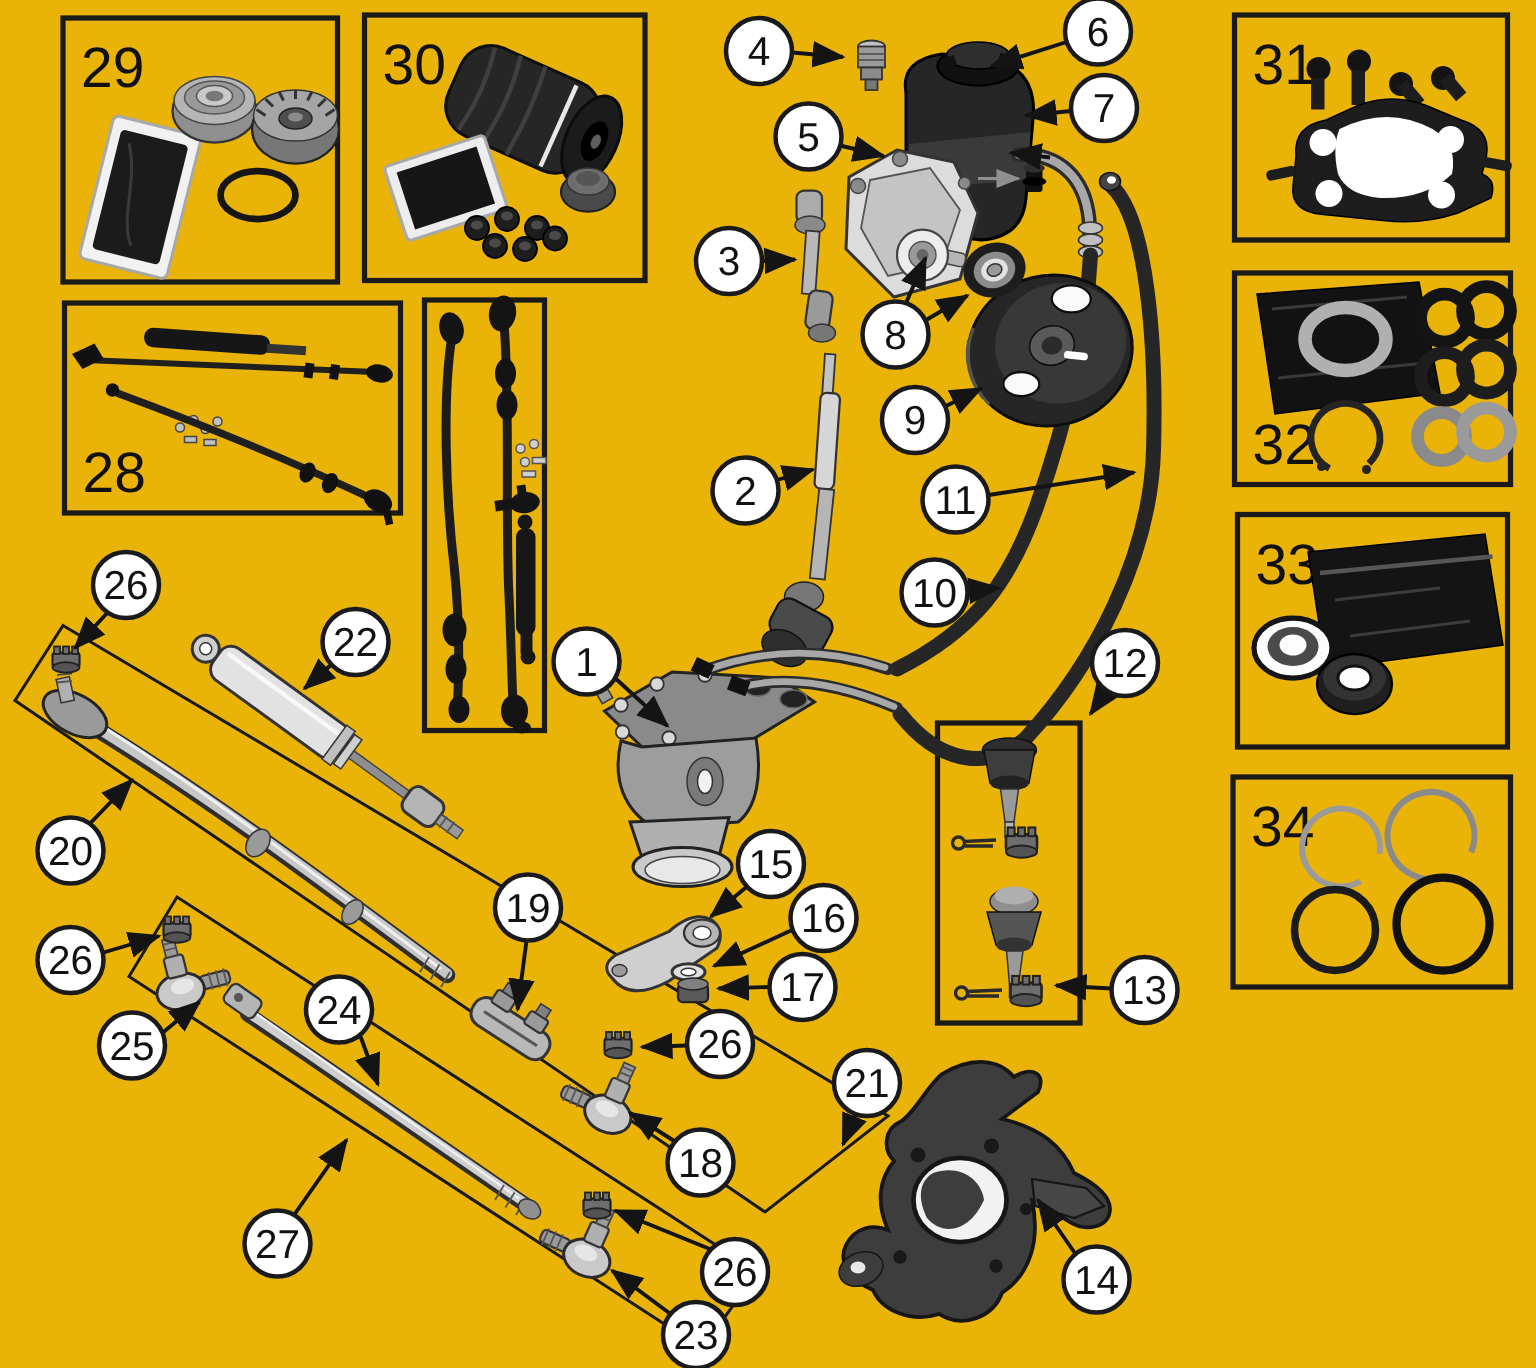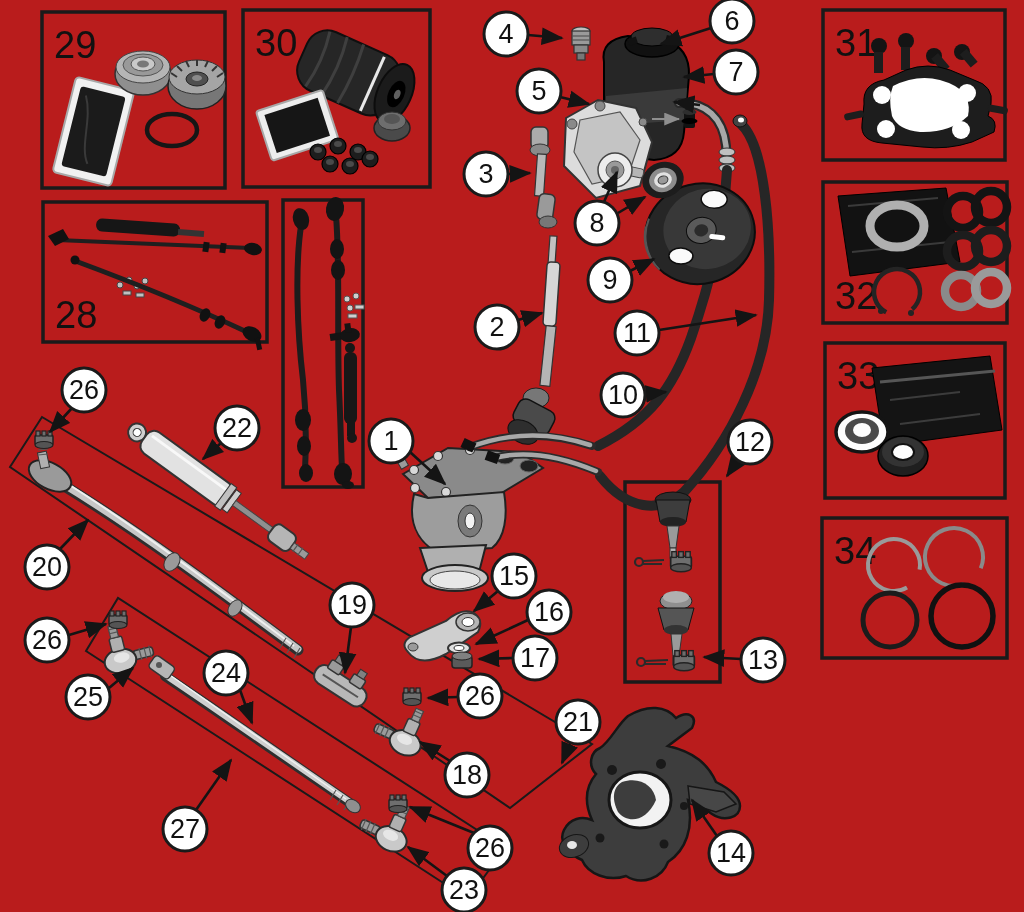--- a/index.html
+++ b/index.html
@@ -1,16 +1,16 @@
 <!DOCTYPE html>
 <html><head>
 <meta charset="utf-8">
 <style>
   html,body{margin:0;padding:0;background:#fff;}
-  .page{width:1024px;height:912px;position:relative;background:#b91c1c;overflow:hidden;}
+  .page{width:1024px;height:912px;position:relative;background:#eab308;overflow:hidden;}
   svg{display:block;}
   .frame{fill:none;stroke:#1a1a1a;stroke-width:3.5;}
   .outline{fill:none;stroke:#1a1a1a;stroke-width:2;}
   .callout{fill:#ffffff;stroke:#1a1a1a;stroke-width:3;}
   .callout-num{font:27px "Liberation Sans",sans-serif;text-anchor:middle;fill:#111;}
   .boxlabel{font:38px "Liberation Sans",sans-serif;fill:#111;}
   .leader{stroke:#141414;stroke-width:2.6;fill:none;}
   .tick{stroke:#555;stroke-width:1.2;}
 </style>
 </head>

